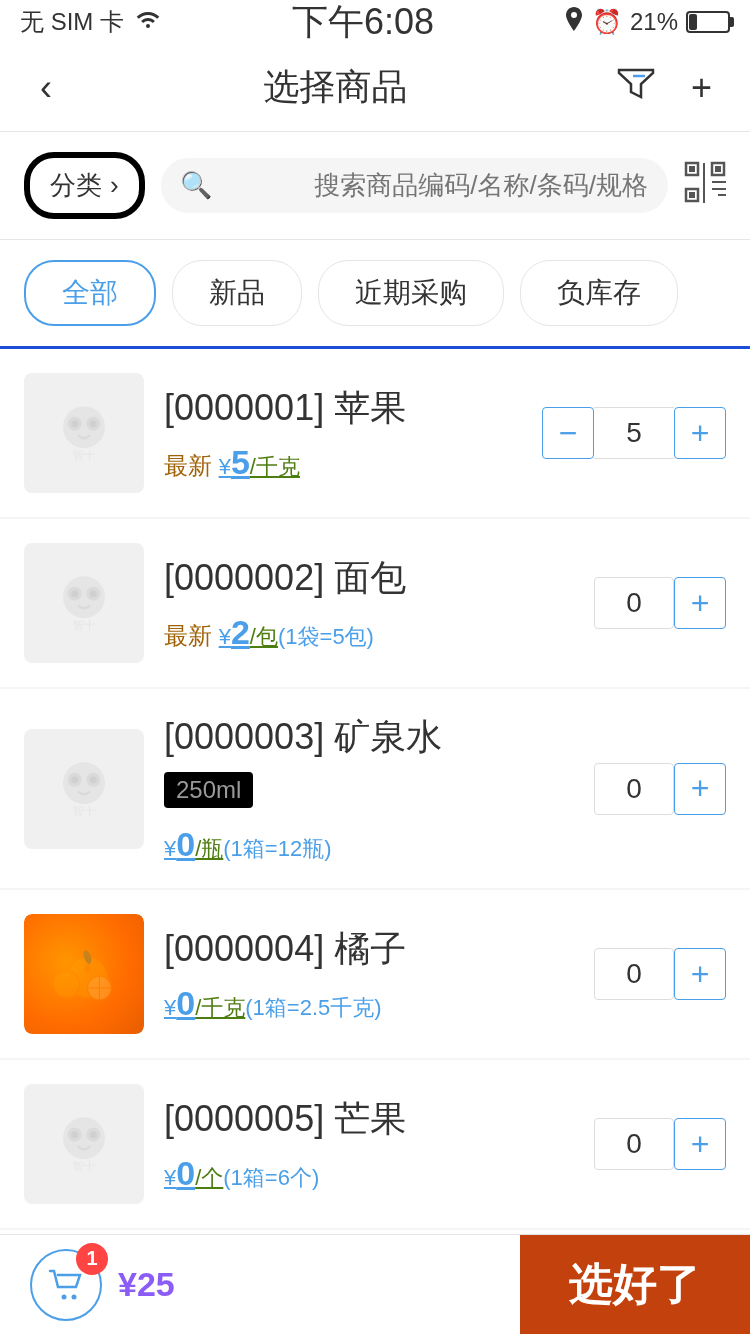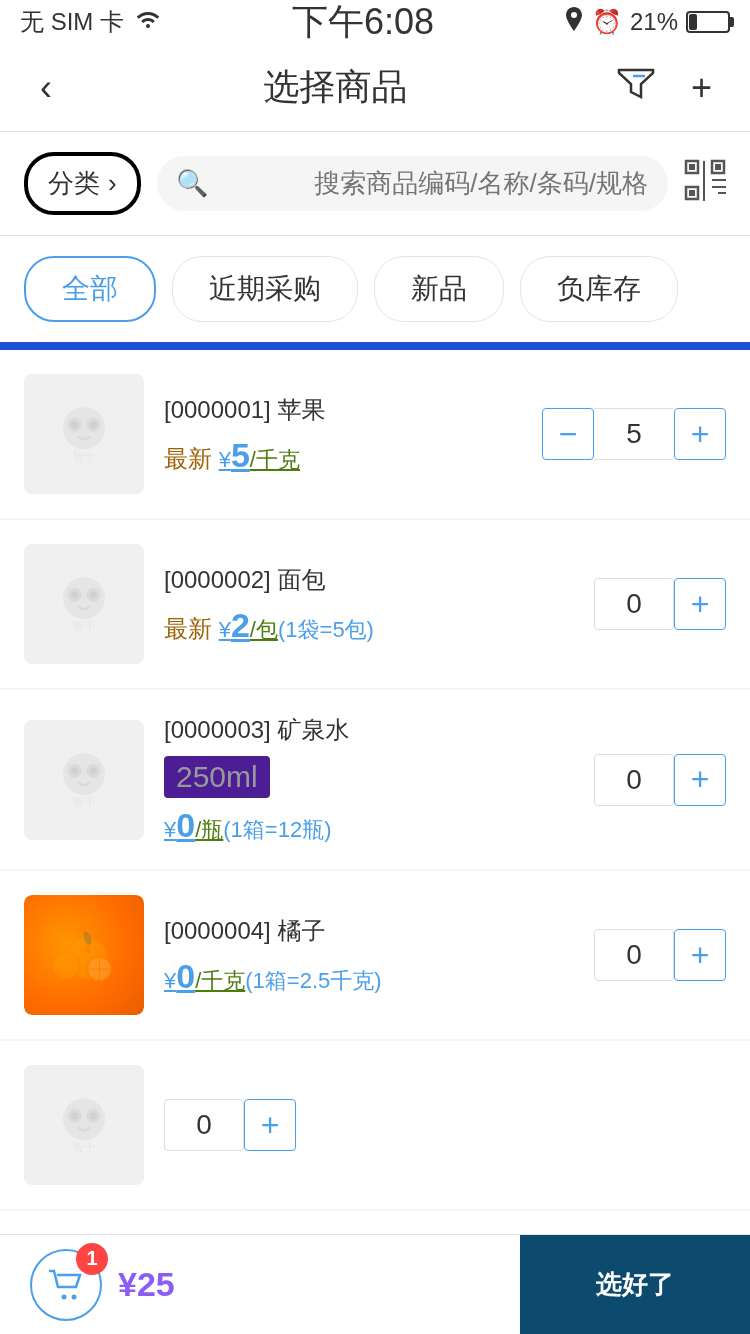--- a/index.html
+++ b/index.html
@@ -96,21 +96,21 @@
       padding: 20px 24px;
       display: flex;
       align-items: center;
       gap: 16px;
       border-bottom: 1px solid #e5e5e5;
     }
     .category-btn {
       display: flex;
       align-items: center;
       gap: 8px;
-      border: 4px solid #000000;
+      border: 6px solid #000000;
       border-radius: 30px;
       padding: 10px 20px;
       font-size: 26px;
       color: #333;
       background: #fff;
       cursor: pointer;
       white-space: nowrap;
     }
     .search-input-wrap {
       flex: 1;
@@ -139,21 +139,21 @@
       color: #555;
       cursor: pointer;
     }
 
     
     .filter-tabs {
       background: #fff;
       display: flex;
       padding: 20px 24px;
       gap: 16px;
-      border-bottom: 8px solid #1d4ed8;
+      border-bottom: 3px solid #1d4ed8;
     }
     .tab-btn {
       padding: 12px 36px;
       border-radius: 30px;
       font-size: 28px;
       cursor: pointer;
       border: 1px solid #e5e5e5;
       background: #fff;
       color: #333;
     }
@@ -207,33 +207,33 @@
       justify-content: center;
       position: relative;
       overflow: hidden;
     }
 
     .product-info {
       flex: 1;
       min-width: 0;
     }
     .product-name {
-      font-size: 24px;
+      font-size: 36px;
       color: #333;
       font-weight: 500;
       margin-bottom: 10px;
     }
     .product-spec {
-      font-size: 30px;
+      font-size: 24px;
       color: #999;
-      background: #4c1d95;
+      background: #000000;
       display: inline-block;
       padding: 4px 12px;
       border-radius: 4px;
-      margin-bottom: 8px;
+      margin-bottom: 17px;
     }
     .product-price {
       font-size: 24px;
       color: #333;
     }
     .product-price .latest {
       color: #a16207;
     }
     .product-price .currency {
       color: #4a9fe8;
@@ -353,23 +353,23 @@
       font-weight: 600;
     }
     .cart-total {
       font-size: 34px;
       font-weight: 600;
       color: #8b5cf6;
     }
     .confirm-btn {
       height: 100px;
       width: 230px;
-      background: #0c4a6e;
+      background: #c2410c;
       color: #fff;
-      font-size: 26px;
+      font-size: 44px;
       font-weight: 600;
       border: none;
       cursor: pointer;
       display: flex;
       align-items: center;
       justify-content: center;
     }
   </style>
 </head>
 <body>
@@ -433,22 +433,22 @@
         <line x1="28" y1="21" x2="42" y2="21" stroke="#555" stroke-width="2"></line>
         <line x1="28" y1="28" x2="34" y2="28" stroke="#555" stroke-width="2"></line>
         <line x1="34" y1="34" x2="42" y2="34" stroke="#555" stroke-width="2"></line>
         <line x1="34" y1="28" x2="42" y2="28" stroke="#555" stroke-width="2"></line>
       </svg>
   </span>
 </div>
 
 <div class="filter-tabs">
   <button class="tab-btn active">全部</button>
+  <button class="tab-btn">新品</button>
   <button class="tab-btn">近期采购</button>
-  <button class="tab-btn">新品</button>
   <button class="tab-btn">负库存</button>
 </div>
 
 <div class="product-list">
 
   <div class="product-item">
     <div class="product-thumb">
       <svg viewBox="0 0 60 60">
           <circle cx="30" cy="25" r="18" fill="#ccc"></circle>
           <circle cx="22" cy="22" r="6" fill="#aaa"></circle>
@@ -559,20 +559,26 @@
       <svg viewBox="0 0 60 60">
           <circle cx="30" cy="25" r="18" fill="#ccc"></circle>
           <circle cx="22" cy="22" r="6" fill="#aaa"></circle>
           <circle cx="38" cy="22" r="6" fill="#aaa"></circle>
           <circle cx="22" cy="22" r="3" fill="#888"></circle>
           <circle cx="38" cy="22" r="3" fill="#888"></circle>
           <path d="M25 32 Q30 37 35 32" fill="none" stroke="#aaa" stroke-width="2"></path>
           <text x="30" y="52" text-anchor="middle" font-size="10" fill="#ccc">智十</text>
         </svg>
     </div>
+    <div class="product-info">
+      <div class="product-name">[0000005] 芒果</div>
+      <div class="product-price">
+        <span class="currency">¥</span><span class="amount">0</span><span class="unit">/个</span><span class="unit-detail">(1箱=6个)</span>
+      </div>
+    </div>
     <div class="qty-control">
       <input class="qty-input-only" value="0" style="">
       <button class="qty-plus">+</button>
     </div>
   </div>
 
   <div class="product-item">
     <div class="product-thumb">
       <svg viewBox="0 0 60 60">
           <circle cx="30" cy="25" r="18" fill="#ccc"></circle>

